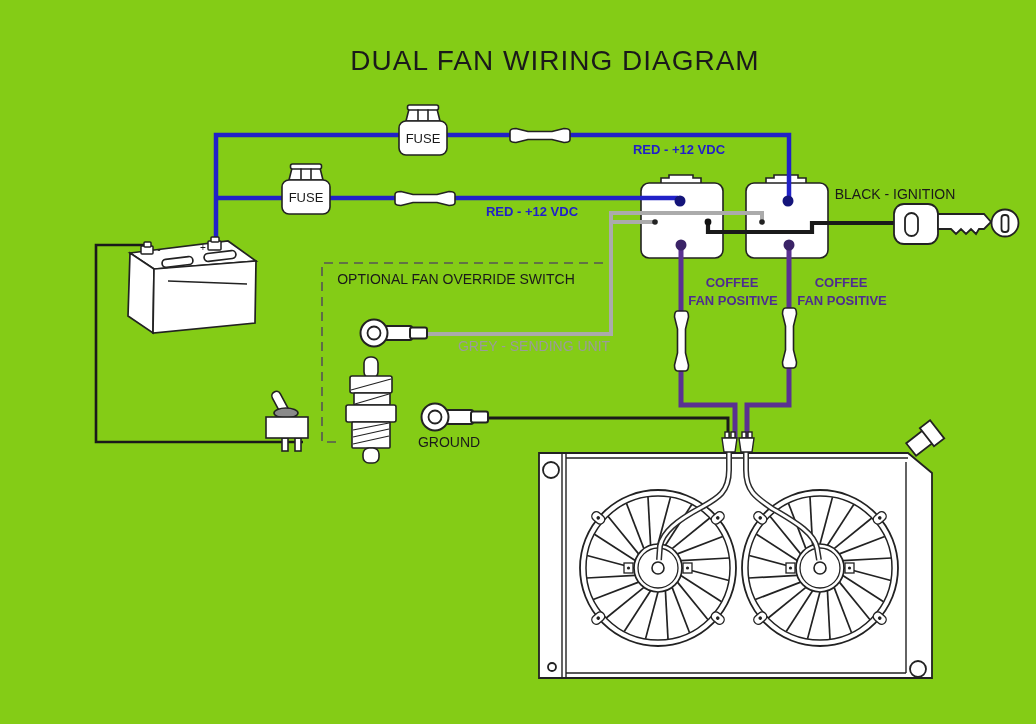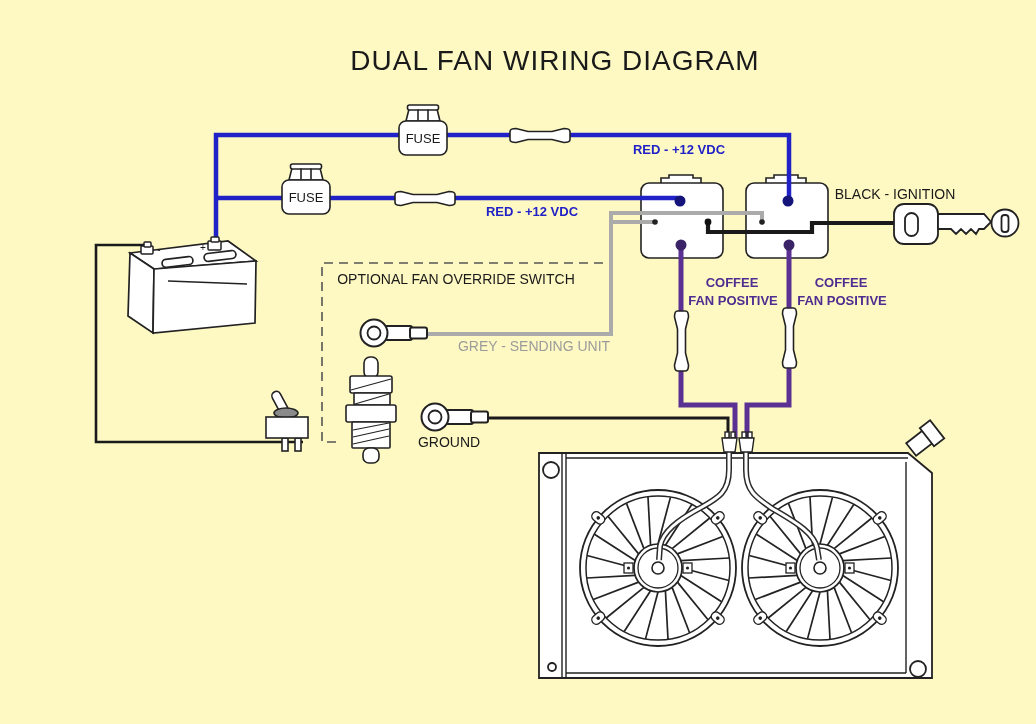--- a/index.html
+++ b/index.html
@@ -1,16 +1,16 @@
 <!DOCTYPE html>
 <html><head>
 <meta charset="utf-8">
 <style>
   html,body{margin:0;padding:0;background:#ffffff;}
-  #stage{width:1036px;height:724px;position:relative;background:#fef9c3;overflow:hidden;
+  #stage{width:1036px;height:724px;position:relative;background:#84cc16;overflow:hidden;
          font-family:"Liberation Sans",sans-serif;}
   svg{position:absolute;left:0;top:0;}
   text{font-family:"Liberation Sans",sans-serif;}
   .t-title{font-size:28px;letter-spacing:1px;}
   .t-label{font-size:14px;}
   .t-label-b{font-size:13px;font-weight:bold;}
   .t-fuse{font-size:13px;}
   .t-tiny{font-size:10px;}
 </style>
 </head>

